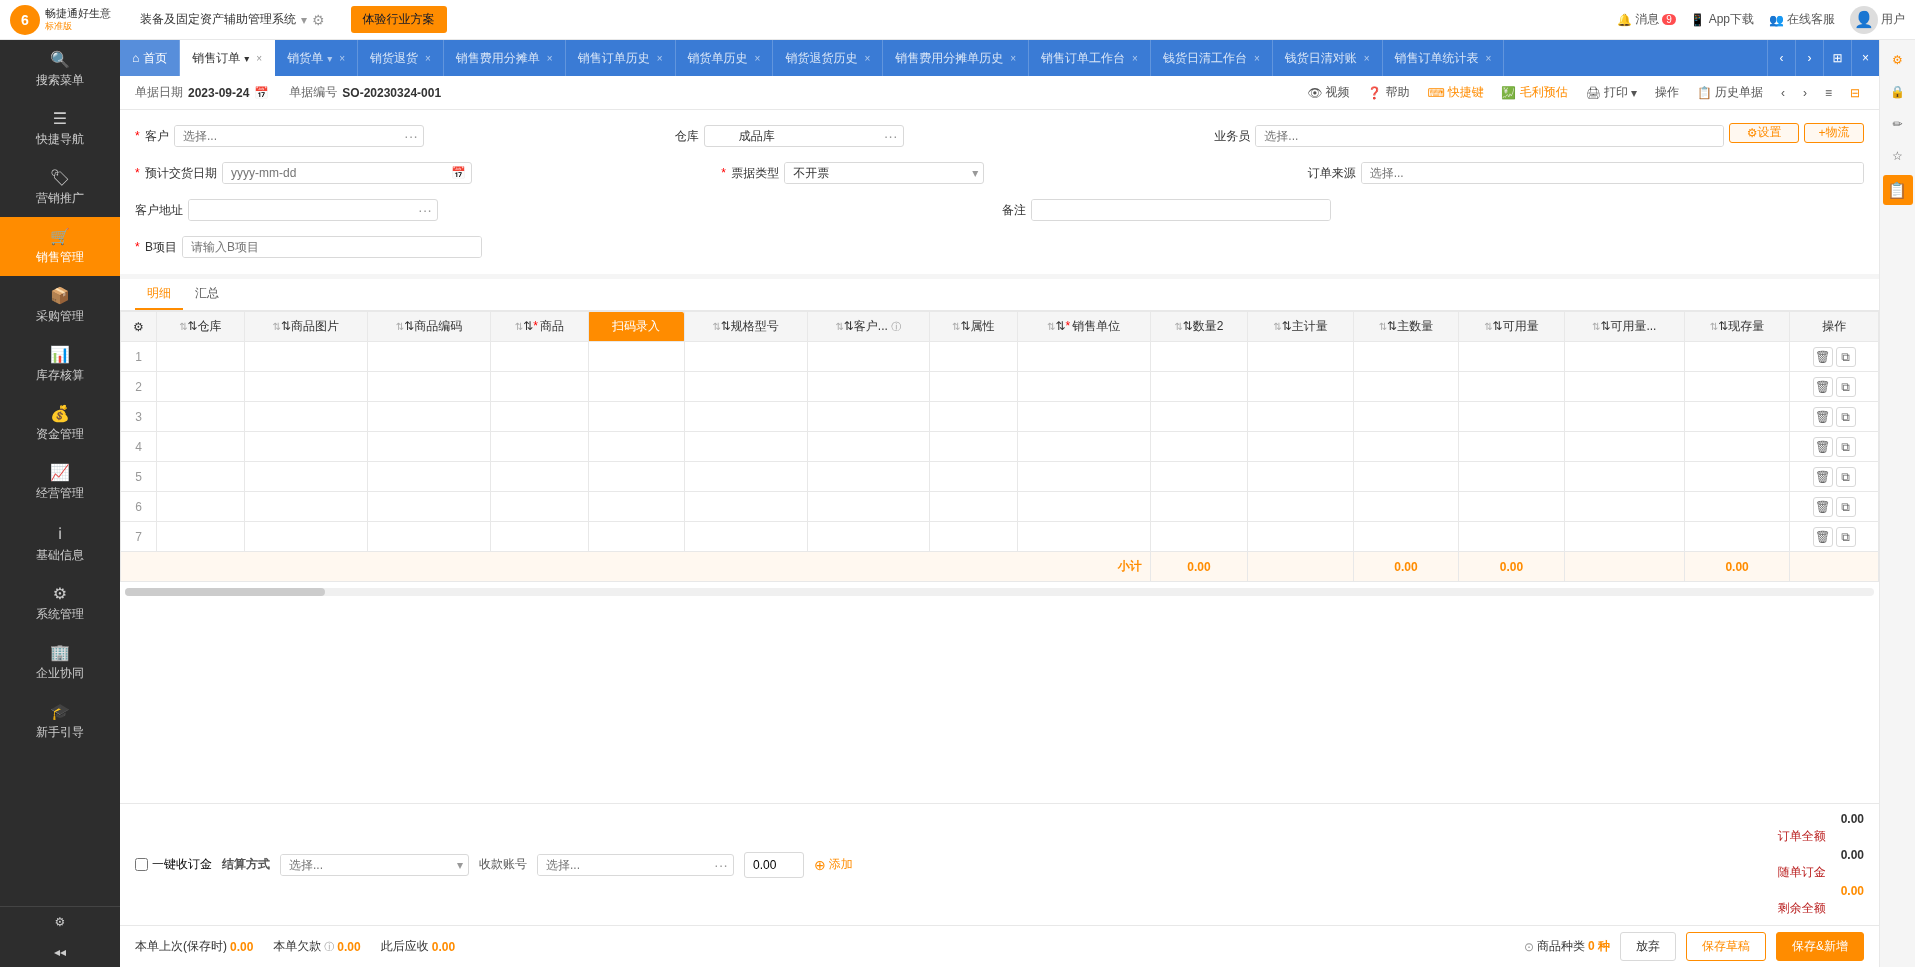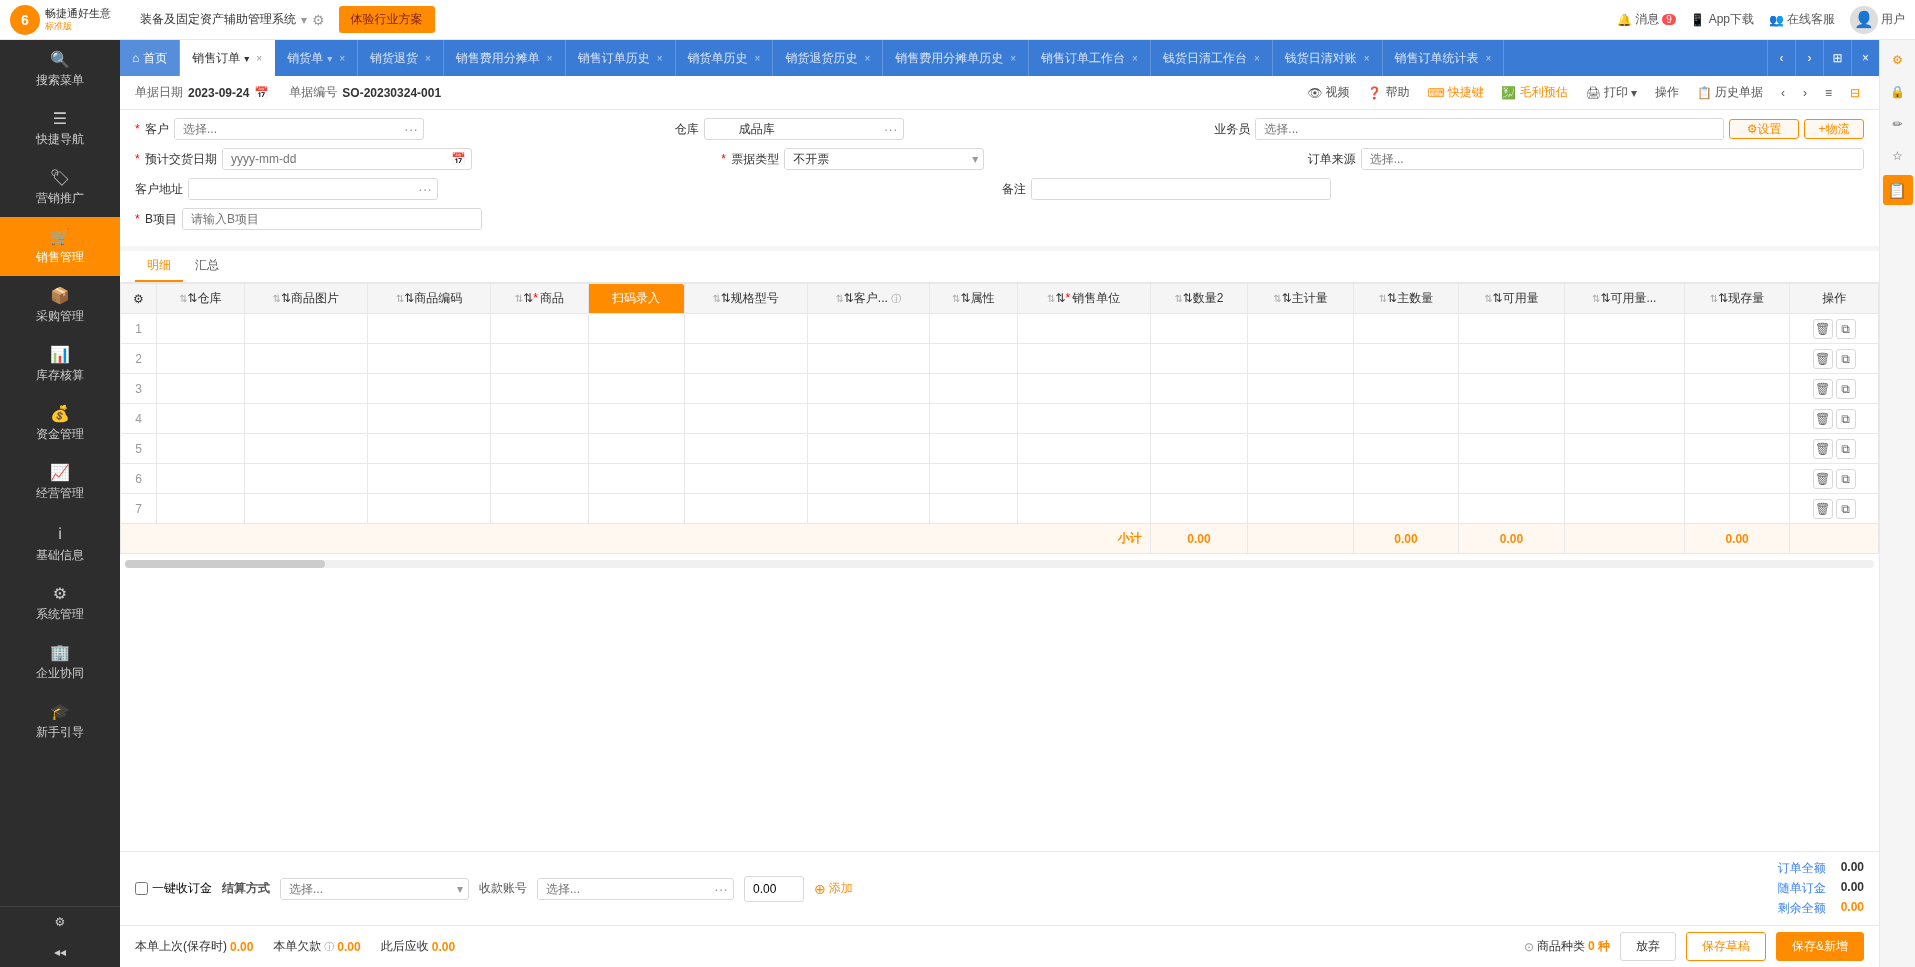--- a/index.html
+++ b/index.html
@@ -39,27 +39,27 @@
     .system-title {
       display: flex;
       align-items: center;
       gap: 5px;
       font-size: 13px;
       color: #333;
       padding: 0 10px;
     }
     .solution-btn {
       background: #ff8c00;
-      color: #7f1d1d;
+      color: #0f172a;
       border: none;
       padding: 5px 12px;
       border-radius: 3px;
       cursor: pointer;
       font-size: 12px;
-      margin-left: 4px;
+      margin-left: 16px;
     }
     .top-right {
       margin-left: auto;
       display: flex;
       align-items: center;
       gap: 15px;
       color: #555;
       font-size: 12px;
     }
     .top-right-item { display: flex; align-items: center; gap: 3px; cursor: pointer; }
@@ -167,20 +167,21 @@
       display: flex;
       align-items: center;
       gap: 5px;
       margin-bottom: 8px;
     }
     .form-field {
       display: flex;
       align-items: center;
       gap: 5px;
       flex: 1;
+      margin-top: 7px;
     }
     .form-label { color: #333; white-space: nowrap; font-size: 12px; }
     .required { color: red; margin-right: 2px; }
     .ellipsis-btn {
       color: #999;
       cursor: pointer;
       font-size: 14px;
       padding: 0 3px;
     }
     .calendar-btn {
@@ -348,21 +349,21 @@
       padding: 5px 0;
       gap: 2px;
     }
     .right-panel-btn {
       width: 30px; height: 30px;
       display: flex; align-items: center; justify-content: center;
       cursor: pointer; color: #666; font-size: 14px; border-radius: 3px;
     }
     .right-panel-btn.orange { color: #ff8c00; }
     .summary-line { display: flex; justify-content: space-between; font-size: 12px; gap: 15px; }
-    .summary-line .sum-label { color: #3b82f6; }
+    .summary-line .sum-label { color: #b91c1c; margin-top: 16px; }
     .summary-line .sum-value { color: #333; font-weight: bold; }
     .summary-line .sum-value.orange { color: #ff8c00; }
     
     
     .order-header {
       background: #fff;
       padding: 6px 15px;
       display: flex;
       align-items: center;
       gap: 20px;

